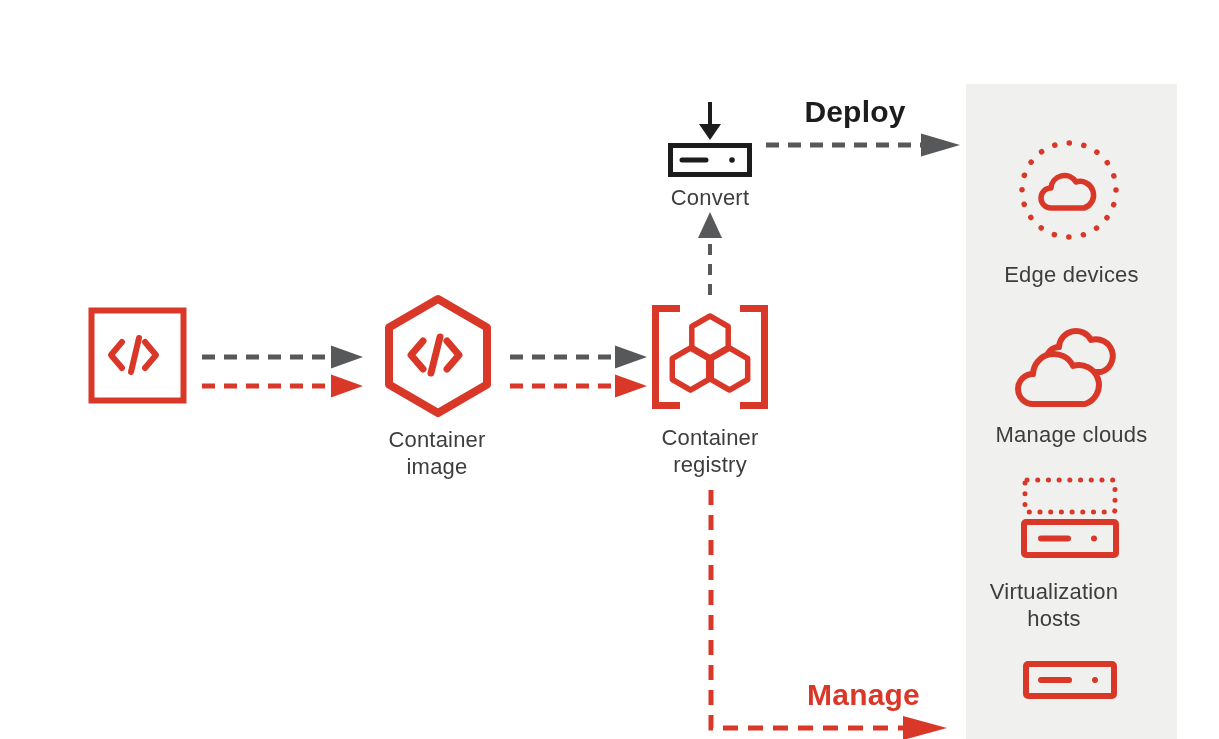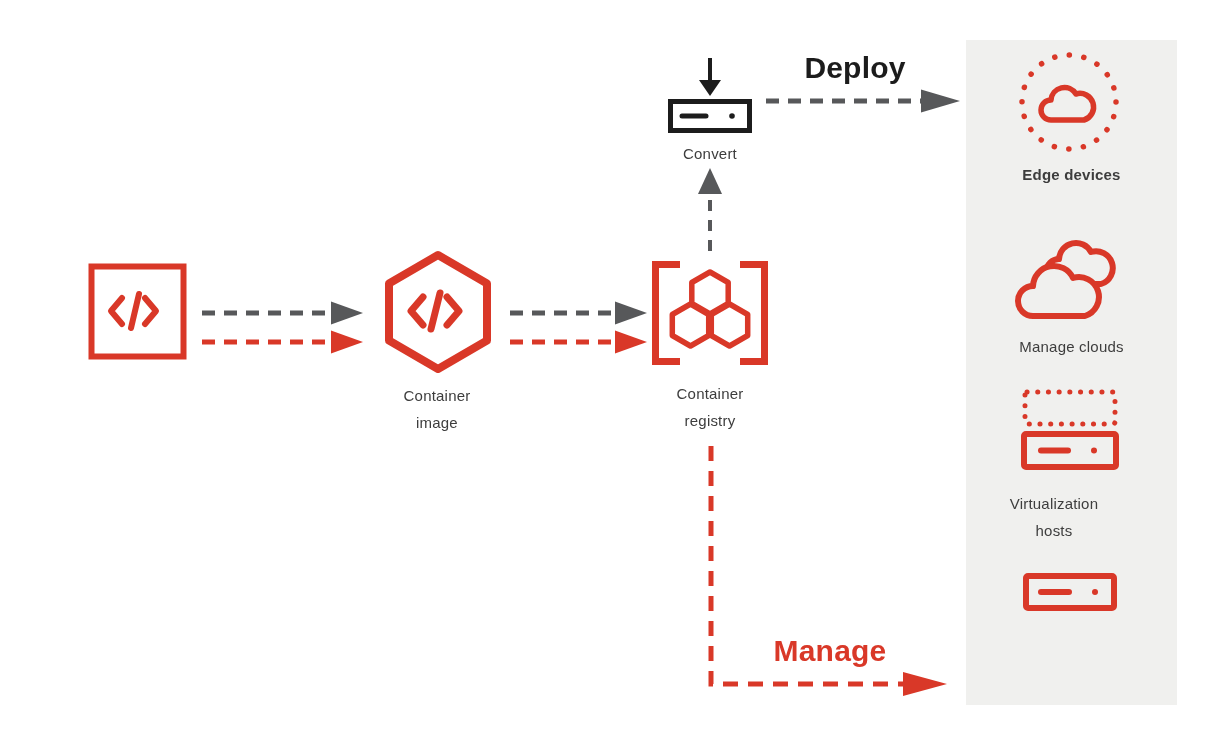--- a/index.html
+++ b/index.html
@@ -1,60 +1,60 @@
 <!DOCTYPE html>
 <html><head>
 <meta charset="utf-8">
 <style>
   html,body{margin:0;padding:0;background:#fff;}
   .canvas{
     position:relative;width:1219px;height:739px;background:#fff;overflow:hidden;
     font-family:"Liberation Sans",sans-serif;
     --red:#d93828;--gray:#57585a;--ink:#1c1c1c;--text:#3d3d3d;--panel-bg:#f0f0ee;--white:#ffffff;
   }
-  .abs{position:absolute;}
+  .abs{position:absolute;margin-top:44px;}
   svg{display:block;overflow:visible;}
   .sR{stroke:var(--red,#d93828);}
   .sG{stroke:var(--gray,#57585a);}
   .sK{stroke:var(--ink,#1c1c1c);}
   .fR{fill:var(--red,#d93828);}
   .fG{fill:var(--gray,#57585a);}
   .fK{fill:var(--ink,#1c1c1c);}
   .fN{fill:none;}
   .fW{fill:var(--white,#fff);}
   .fP{fill:var(--panel-bg,#f0f0ee);}
   .rnd{stroke-linecap:round;stroke-linejoin:round;}
   .node-label{
-    font-size:15px;line-height:27px;color:var(--text,#3d3d3d);
+    font-size:22px;line-height:27px;color:var(--text,#3d3d3d);
     text-align:center;white-space:pre-line;letter-spacing:.2px;
   }
   .stage-label{
     font-size:30px;line-height:34px;font-weight:700;color:var(--ink,#1c1c1c);
     text-align:center;letter-spacing:.2px;
   }
-  .stage-label.red{color:var(--red,#d93828);}
+  .stage-label.red{color:var(--red,#d93828);text-align:right;}
   .panel{
     left:966px;top:40px;width:211px;height:665px;
     background:var(--panel-bg,#f0f0ee);
   }
 </style>
 </head>
 <body>
 
 <div class="canvas" style="--red: #d93828; --gray: #57585a; --ink: #1c1c1c; --text: #3d3d3d; --panel-bg: #f0f0ee; --white: #ffffff;">
 
   <div class="abs panel">
 
     <div class="abs" style="left:51px;top:10px;">
       <svg width="104" height="104" viewBox="0 0 104 104">
         <circle cx="52" cy="52" r="47" class="sR fN" stroke-width="5.5" stroke-dasharray="0.1 14.66" stroke-linecap="round"></circle>
         <path d="M 34 70 A 10 10 0 0 1 34 50 A 13.5 13.5 0 0 1 59 44 A 10 10 0 0 1 67 70 Z" class="sR fN rnd" stroke-width="5.5"></path>
       </svg>
     </div>
-    <div class="abs node-label" style="left:0;top:121px;width:211px;font-weight:bold;">Edge devices</div>
+    <div class="abs node-label" style="left:0;top:133px;width:211px;">Edge devices</div>
 
     <div class="abs" style="left:51px;top:184px;">
       <svg width="104" height="98" viewBox="0 0 104 98">
         <path d="M 42 60 A 12.5 12.5 0 0 1 42 35 A 17 17 0 0 1 74 28 A 12.5 12.5 0 0 1 84 60 Z" class="sR fN rnd" stroke-width="6"></path>
         <path d="M 16 92 A 15 15 0 0 1 16 62 A 21 21 0 0 1 56 54 A 15 15 0 0 1 68 92 Z" class="sR fP rnd" stroke-width="6"></path>
       </svg>
     </div>
     <div class="abs node-label" style="left:0;top:293px;width:211px;">Manage clouds</div>
 
     <div class="abs" style="left:55px;top:348px;">

